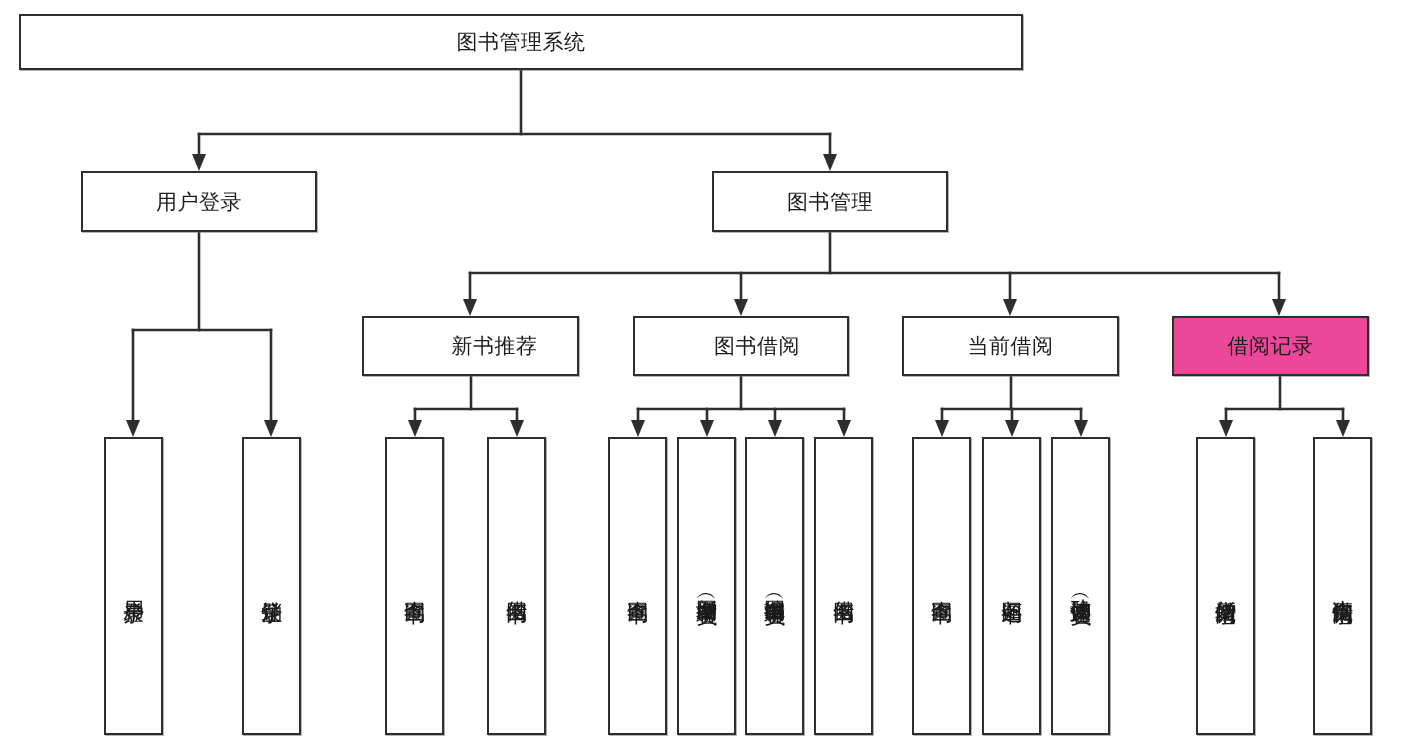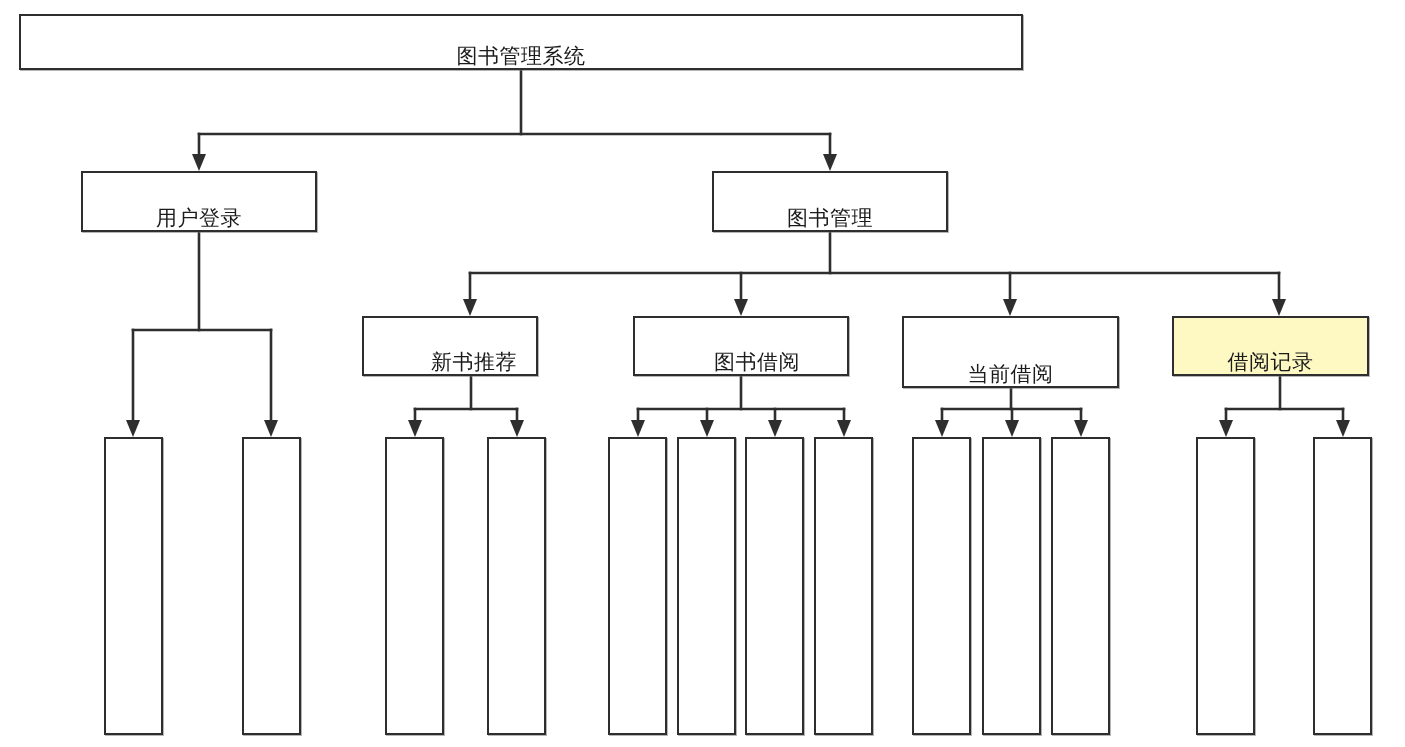--- a/index.html
+++ b/index.html
@@ -28,21 +28,21 @@
     height: 747px;
     display: block;
   }
   .node-box {
     position: absolute;
     background: #ffffff;
     border: 2px solid #737373;
     box-sizing: border-box;
     box-shadow: 1px 1px 0 rgba(120,120,120,0.55);
     display: flex;
-    align-items: flex-end;
+    align-items: center;
     justify-content: center;
     overflow: hidden;
   }
   .node-label-h {
     font-size: 21px;
     line-height: 1.2;
     color: #1b1b1b;
     white-space: nowrap;
     letter-spacing: 0.5px;
   }
@@ -130,30 +130,30 @@
   <div id="node-layer">
       <div class="node-box" style="left: 19px; top: 14px; width: 1004px; height: 56px; border-color: rgb(46, 46, 46); background: rgb(255, 255, 255);">
         <span class="node-label-h" style="color: rgb(27, 27, 27);">图书管理系统</span>
       </div>
       <div class="node-box" style="left: 81px; top: 171px; width: 236px; height: 61px; border-color: rgb(46, 46, 46); background: rgb(255, 255, 255);">
         <span class="node-label-h" style="color: rgb(27, 27, 27);">用户登录</span>
       </div>
       <div class="node-box" style="left: 712px; top: 171px; width: 236px; height: 61px; border-color: rgb(46, 46, 46); background: rgb(255, 255, 255);">
         <span class="node-label-h" style="color: rgb(27, 27, 27);">图书管理</span>
       </div>
-      <div class="node-box" style="left: 362px; top: 316px; width: 176px; height: 60px; border-color: rgb(46, 46, 46); background: rgb(255, 255, 255); padding-left: 48px;">
+      <div class="node-box" style="left: 362px; top: 316px; width: 217px; height: 60px; border-color: rgb(46, 46, 46); background: rgb(255, 255, 255); padding-left: 48px;">
         <span class="node-label-h" style="color: rgb(27, 27, 27);">新书推荐</span>
       </div>
       <div class="node-box" style="left: 633px; top: 316px; width: 216px; height: 60px; border-color: rgb(46, 46, 46); background: rgb(255, 255, 255); padding-left: 32px;">
         <span class="node-label-h" style="color: rgb(27, 27, 27);">图书借阅</span>
       </div>
-      <div class="node-box" style="left: 902px; top: 316px; width: 217px; height: 72px; border-color: rgb(46, 46, 46); background: rgb(255, 255, 255);">
+      <div class="node-box" style="left: 902px; top: 316px; width: 217px; height: 60px; border-color: rgb(46, 46, 46); background: rgb(255, 255, 255);">
         <span class="node-label-h" style="color: rgb(27, 27, 27);">当前借阅</span>
       </div>
-      <div class="node-box" style="left: 1172px; top: 316px; width: 197px; height: 60px; border-color: rgb(46, 46, 46); background: #fef9c3;">
+      <div class="node-box" style="left: 1172px; top: 316px; width: 197px; height: 60px; border-color: rgb(46, 46, 46); background: #ec4899;">
         <span class="node-label-h" style="color: rgb(27, 27, 27);">借阅记录</span>
       </div>
       <div class="node-box" style="left: 104px; top: 437px; width: 59px; height: 298px; border-color: rgb(46, 46, 46); background: rgb(255, 255, 255);">
         <span class="node-label-v" style="color: rgb(27, 27, 27);">用户登录</span>
       </div>
       <div class="node-box" style="left: 242px; top: 437px; width: 59px; height: 298px; border-color: rgb(46, 46, 46); background: rgb(255, 255, 255);">
         <span class="node-label-v" style="color: rgb(27, 27, 27);">注销登录</span>
       </div>
       <div class="node-box" style="left: 385px; top: 437px; width: 59px; height: 298px; border-color: rgb(46, 46, 46); background: rgb(255, 255, 255);">
         <span class="node-label-v" style="color: rgb(27, 27, 27);">查询图书</span>

